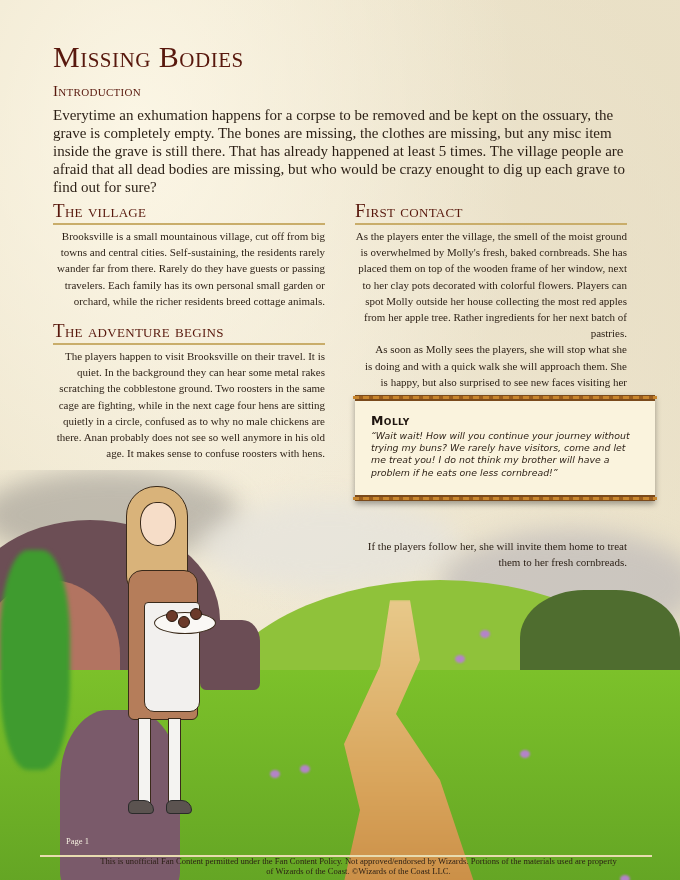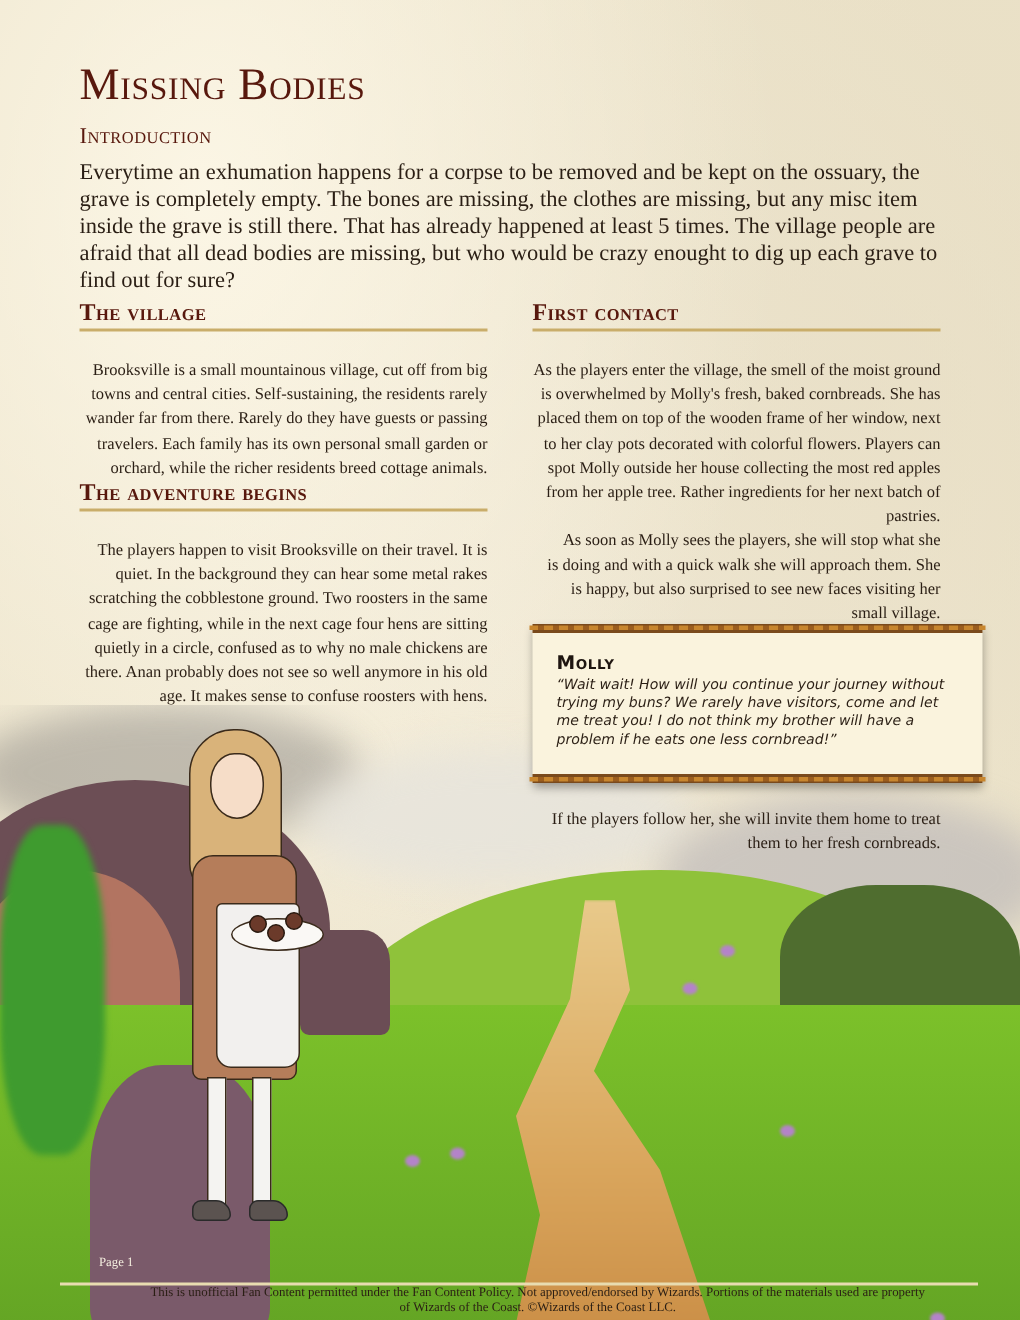--- a/index.html
+++ b/index.html
@@ -54,29 +54,29 @@
     font-size: 15px; color: #58180d; letter-spacing: 0.3px;
   }
   .intro {
     position: absolute; left: 53px; top: 106px; width: 580px;
     font-size: 15px; line-height: 18px; color: #2a1e14;
   }
   .col { position: absolute; width: 272px; }
   .col-left { left: 53px; }
   .col-right { left: 355px; }
   h3.h3 {
-    font-variant: small-caps; font-weight: bold;
-    font-size: 16px; color: #58180d; letter-spacing: 0.3px;
-    border-bottom: 2px solid #c9ad6a; padding-bottom: 1px; margin-bottom: 18px;
+    font-variant: small-caps; font-weight: normal;
+    font-size: 19px; color: #58180d; letter-spacing: 0.3px;
+    border-bottom: 2px solid #c9ad6a; padding-bottom: 1px; margin-bottom: 3px;
   }
   p.body { font-size: 11px; line-height: 16.2px; color: #2a1e14; text-align: right; }
   p.indent { text-indent: 12px; }
 
   .sidebar {
-    position: absolute; left: 355px; top: 416px; width: 300px; height: 106px;
+    position: absolute; left: 355px; top: 395px; width: 300px; height: 106px;
     background: #faf3dd;
     border-top: 6px solid #7a4a1c; border-bottom: 6px solid #7a4a1c;
     box-shadow: 0 3px 6px rgba(0,0,0,0.35);
     padding: 12px 16px 6px 16px;
   }
   .sidebar::before, .sidebar::after {
     content: ""; position: absolute; left: -2px; right: -2px; height: 3px;
     background: repeating-linear-gradient(90deg, #c8862e 0 6px, #9b5d1e 6px 10px);
   }
   .sidebar::before { top: -5px; }

